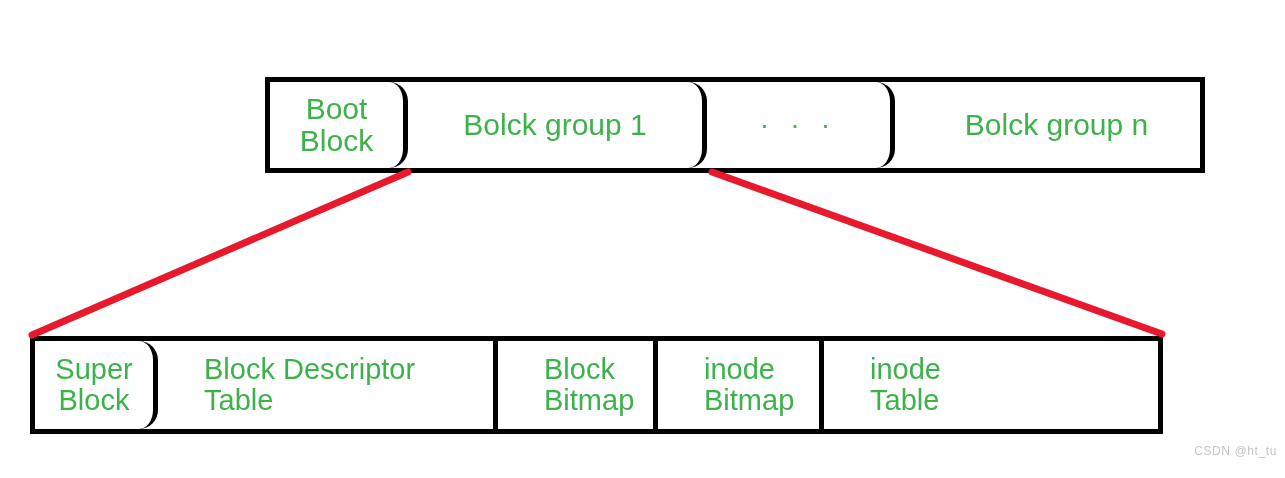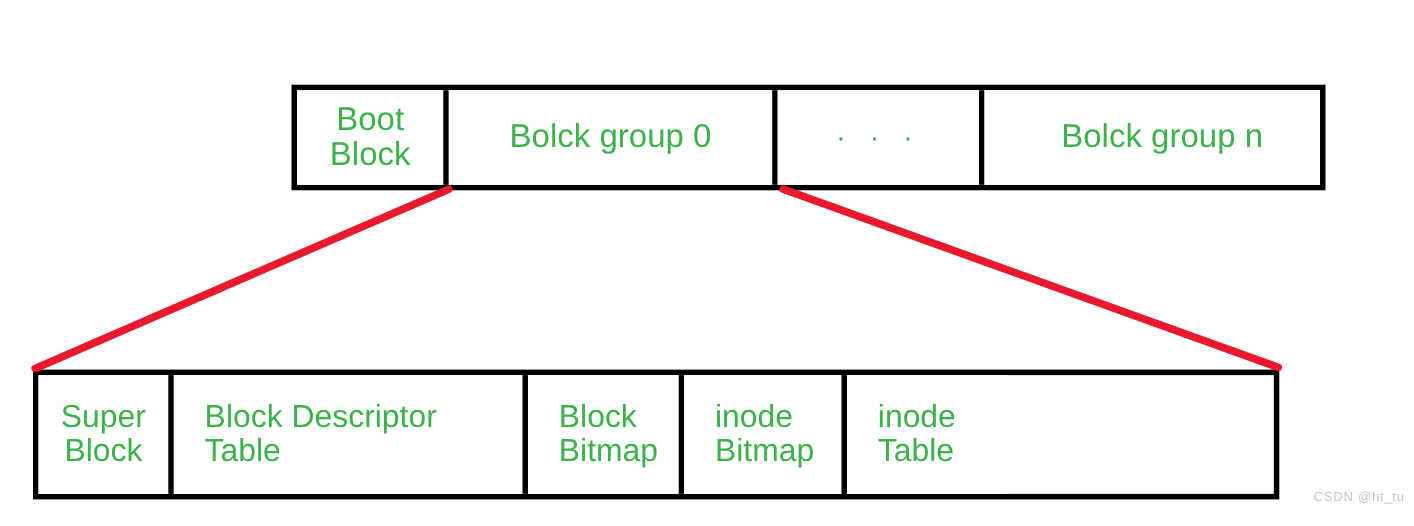--- a/index.html
+++ b/index.html
@@ -52,21 +52,21 @@
   }
   .cell:last-child { border-right: none; }
 
   .cell .label {
     display: block;
     line-height: 1.07;
     white-space: pre-line;
     font-weight: 400;
   }
 
-  .cell.center { justify-content: center; text-align: center; }
+  .cell.center { justify-content: center; text-align: center; border-radius: 19px; }
   .cell.left   { justify-content: flex-start; text-align: left; }
   .cell.left .label { padding-left: 28px; }
 
   
   #top-band {
     left: 265px;
     top: 77px;
     width: 940px;
     height: 96px;
   }
@@ -75,21 +75,22 @@
   #top-band .c1 { width: 299px; }
   #top-band .c2 { width: 188px; }
   #top-band .c3 { width: 305px; padding-left: 18px; }
   #top-band .c2 .label { letter-spacing: 7px; font-size: 27px; }
 
   
   #bottom-band {
     left: 30px;
     top: 336px;
     width: 1133px;
-    height: 118px;
+    height: 98px;
+    gap: 18px;
   }
   #bottom-band .cell { font-size: 29px; }
   #bottom-band .b0 { width: 123px; }
   #bottom-band .b1 { width: 322px; }
   #bottom-band .b2 { width: 142px; }
   #bottom-band .b3 { width: 148px; }
   #bottom-band .b4 { width: 145px; }
   #bottom-band .b5 { width: 243px; }
 
   
@@ -122,21 +123,21 @@
 <div id="canvas">
 
   <div id="boot-annotation">启动块</div>
 
   <div id="top-band" class="band">
     <div class="cell c0 center">
       <span class="label">Boot
 Block</span>
     </div>
     <div class="cell c1 center">
-      <span class="label">Bolck group 0</span>
+      <span class="label">Bolck group 1</span>
     </div>
     <div class="cell c2 center">
       <span class="label">· · ·</span>
     </div>
     <div class="cell c3 center">
       <span class="label">Bolck group n</span>
     </div>
   </div>
 
   <div id="bottom-band" class="band">

